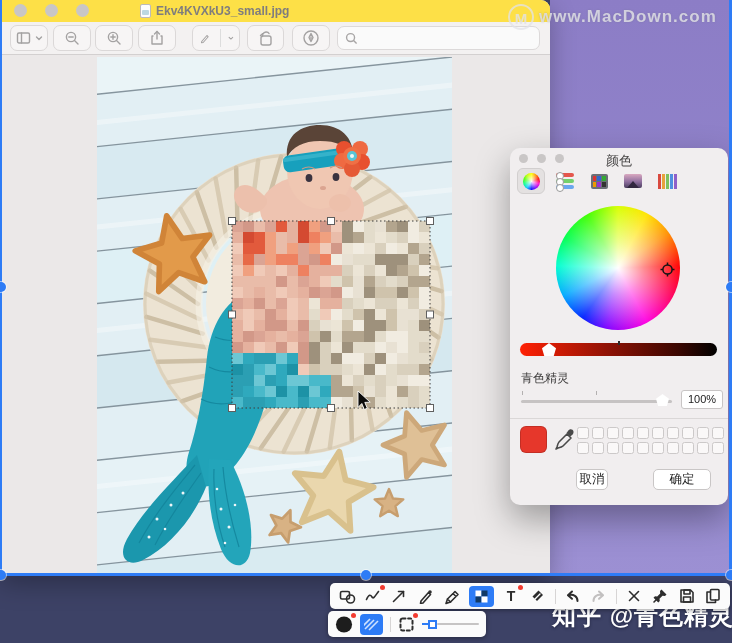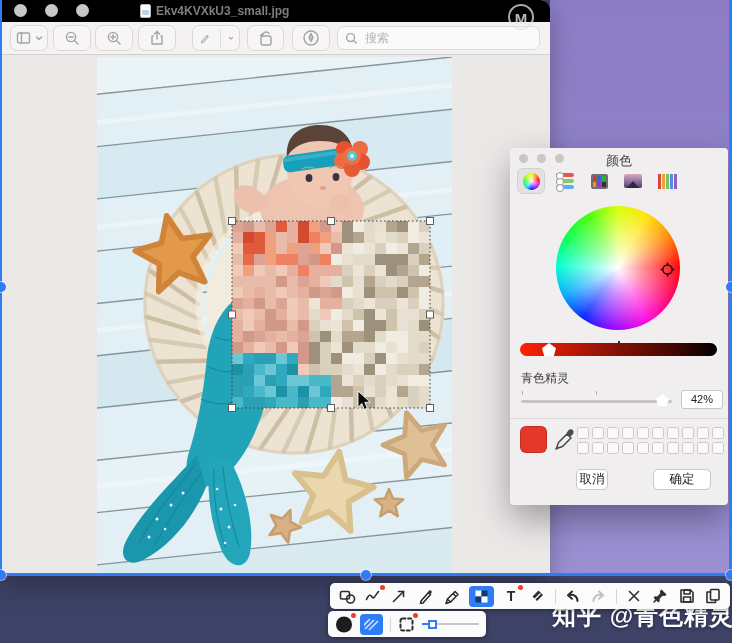--- a/index.html
+++ b/index.html
@@ -6,21 +6,21 @@
   *{box-sizing:border-box;font-family:"Liberation Sans","DejaVu Sans",sans-serif;}
   .screen{position:relative;width:732px;height:643px;overflow:hidden;background:#3d4266;}
 
   
   .purple{position:absolute;left:550px;top:0;width:182px;height:576px;
     background:linear-gradient(180deg,#8c7dc6 0%,#9386cc 60%,#9c90d3 100%);z-index:1;}
 
   
   .pwindow{position:absolute;left:0;top:0;width:550px;height:576px;background:#ebe8e8;
     border-radius:0 9px 0 0;z-index:5;box-shadow:0 8px 26px rgba(0,0,0,.28);}
-  .titlebar{position:absolute;left:0;top:0;width:100%;height:22px;background:#000000;border-radius:0 9px 0 0;text-align:center;}
+  .titlebar{position:absolute;left:0;top:0;width:100%;height:22px;background:#fde047;border-radius:0 9px 0 0;text-align:center;}
   .tl{position:absolute;top:4px;width:13px;height:13px;border-radius:50%;background:#c9c6c6;}
   .tl.c1{left:14px}.tl.c2{left:45px}.tl.c3{left:76px}
   .doc-ic{position:absolute;left:140px;top:4px;width:11px;height:14px;background:#fdfdfd;
     border:1px solid #bcbaba;border-radius:2px;}
   .doc-ic:after{content:"";position:absolute;left:1px;top:5px;width:7px;height:5px;background:#bcd8e2;border-radius:1px;}
   .wtitle{position:absolute;left:156px;top:4px;font-size:12px;color:#7f7d7d;font-weight:600;white-space:nowrap;}
   .ptoolbar{position:absolute;left:0;top:22px;width:100%;height:33px;background:#f3f1f1;border-bottom:1px solid #d3d0d0;}
   .tbtn{position:absolute;top:3px;height:26px;background:#f7f5f5;border:1px solid #dbd8d8;border-radius:7px;
     display:flex;align-items:center;justify-content:center;gap:3px;}
   .tbtn svg{stroke:#a4a2a2;fill:none;stroke-width:1.4;stroke-linecap:round;stroke-linejoin:round;}
@@ -28,21 +28,21 @@
   .search{position:absolute;left:337px;top:4px;width:203px;height:24px;background:#fafafa;border:1px solid #dcd9d9;
     border-radius:7px;display:flex;align-items:center;padding:0 7px;gap:5px;}
   .search input{border:none;outline:none;background:transparent;font-size:12px;color:#555;width:150px;}
   .search input::placeholder{color:#b6b4b4;}
 
   
   .photo{position:absolute;left:97px;top:57px;z-index:10;}
 
   
   .cpanel{position:absolute;left:510px;top:148px;width:218px;height:357px;background:#f1eeef;
-    border-radius:4px;box-shadow:0 14px 34px rgba(0,0,0,.34);z-index:30;}
+    border-radius:10px;box-shadow:0 14px 34px rgba(0,0,0,.34);z-index:30;}
   .cpanel .tl{top:6px;width:9px;height:9px;}
   .cpanel .p1{left:9px}.cpanel .p2{left:27px}.cpanel .p3{left:45px}
   .ptitle{position:absolute;top:4px;left:0;width:100%;text-align:center;font-size:13px;color:#474545;}
   .ctabs{position:absolute;top:20px;left:0;width:100%;height:28px;display:flex;padding-left:7px;gap:6px;}
   .ctab{width:28px;height:26px;border-radius:6px;display:flex;align-items:center;justify-content:center;}
   .ctab.sel{background:#e4e1e1;border:1px solid #d2cfcf;}
   .wheel-ic{width:17px;height:17px;border-radius:50%;
     background:radial-gradient(circle,rgba(255,255,255,.95) 0%,rgba(255,255,255,0) 70%),
     conic-gradient(#ff0,#f80,#f00,#f0c,#80f,#00f,#0cf,#0f8,#4f0,#bf0,#ff0);}
   .sliders-ic{display:flex;flex-direction:column;gap:2px;}
@@ -184,21 +184,20 @@
           <circle cx="9" cy="9" r="7"></circle>
             <path d="M9 4.5 L11 8.5 L9 12.5 L7 8.5 Z"></path>
             <line x1="9" y1="8" x2="9" y2="10"></line>
         </svg>
       </div>
       <div class="search">
         <svg width="13" height="13" viewBox="0 0 14 14" style="stroke:#a8a6a6;fill:none;stroke-width:1.5;">
           <circle cx="6" cy="6" r="4.3"></circle>
             <line x1="9.2" y1="9.2" x2="12.5" y2="12.5"></line>
         </svg>
-        <input type="text" placeholder="搜索" style="">
       </div>
     </div>
   </div>
 
   <svg class="photo" width="355" height="516" viewBox="0 0 355 516">
     <defs>
       <path id="starp" d="M0 -1 L0.264 -0.364 L0.951 -0.309 L0.428 0.139 L0.588 0.809 L0 0.45 L-0.588 0.809 L-0.428 0.139 L-0.951 -0.309 L-0.264 -0.364 Z"></path>
       <clipPath id="photoclip">
           <rect x="0" y="0" width="355" height="516"></rect>
         </clipPath>
@@ -728,21 +727,21 @@
 
     <div class="bright"></div>
     <div class="bright-tick"></div>
     <div class="sthumb" style="left:32px;top:195px;"></div>
 
     <div class="opq-label">青色精灵</div>
     <div class="opq-tick" style="left:12px;"></div>
     <div class="opq-tick" style="left:86px;"></div>
     <div class="opq-track"></div>
     <div class="sthumb" style="left:146px;top:246px;width:13px;height:12px;"></div>
-    <div class="opq-val">42%</div>
+    <div class="opq-val">100%</div>
 
     <div class="cdiv"></div>
 
     <div class="cwell" style="background:#e6372b;"></div>
     <svg class="dropper" width="22" height="25" viewBox="0 0 22 25">
       <path d="M14 4 C15.5 1.5 19 2 19.5 4.5 C20 6.5 18 8.5 16 9.5 L12.5 6 Z" fill="#4a4a4a"></path>
       <path d="M13 7 L5 15 C4 16 3.5 18 3 20 L2 22 L4 21 C6 20.5 8 20 9 19 L17 11 Z" fill="none" stroke="#4a4a4a" stroke-width="1.6" stroke-linejoin="round"></path>
     </svg>
     <div class="swgrid" id="swatch-grid">
         <div class="sw"></div>
@@ -896,16 +895,17 @@
     </div>
     <div class="lw-slider">
       <span class="lw-seg"></span>
       <span class="lw-thumb"></span>
       <span class="lw-track"></span>
     </div>
   </div>
 
   <div class="wm-macdown">
     <span class="logo">M</span>
+    <span class="txt">www.MacDown.com</span>
   </div>
   <div class="wm-zhihu">知乎 @青色精灵</div>
 
 </div>
 
 </body></html>

